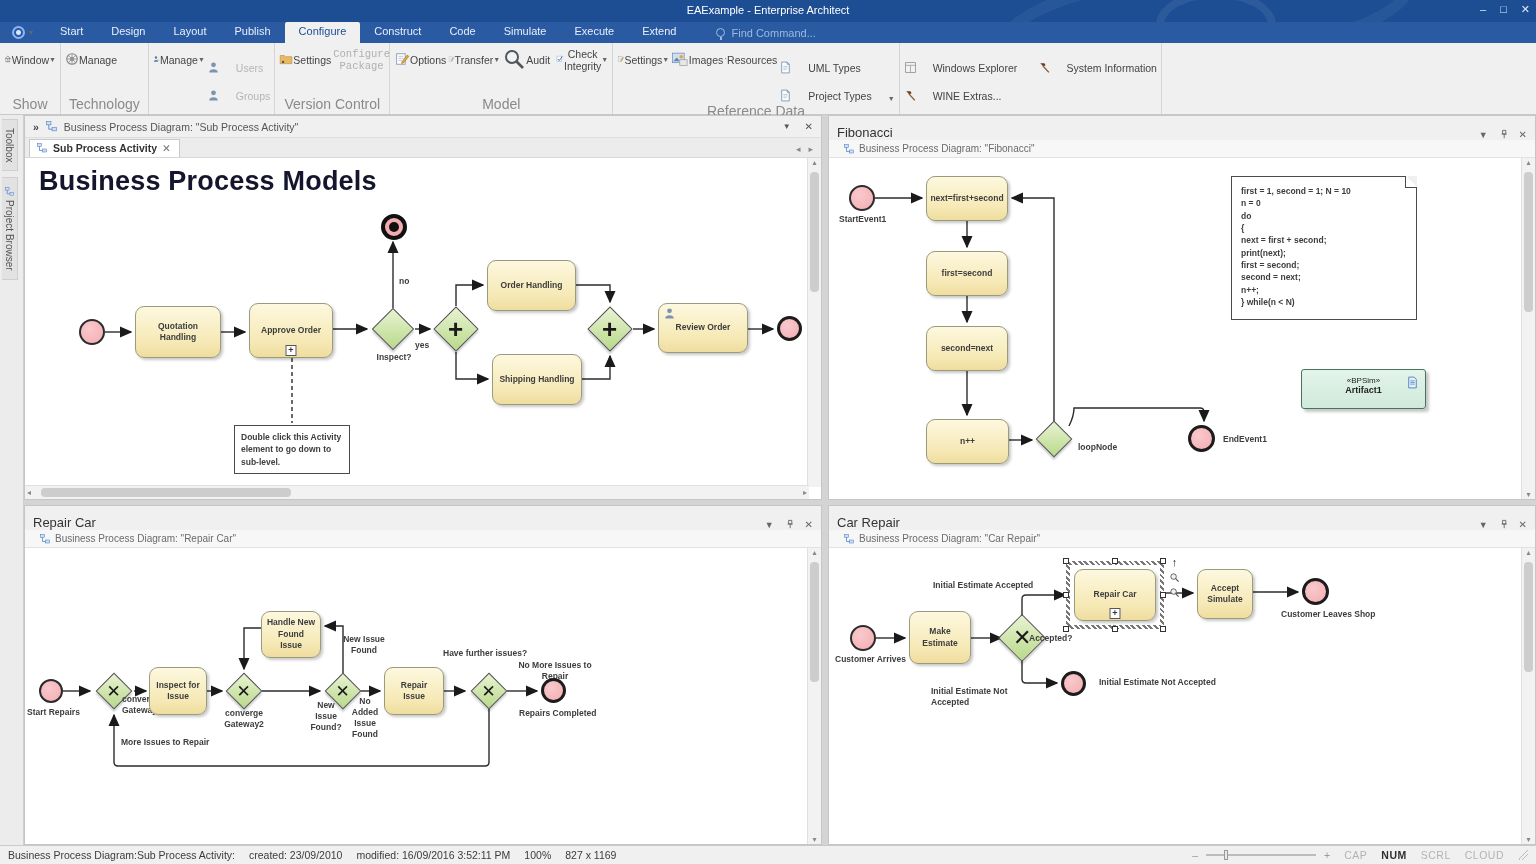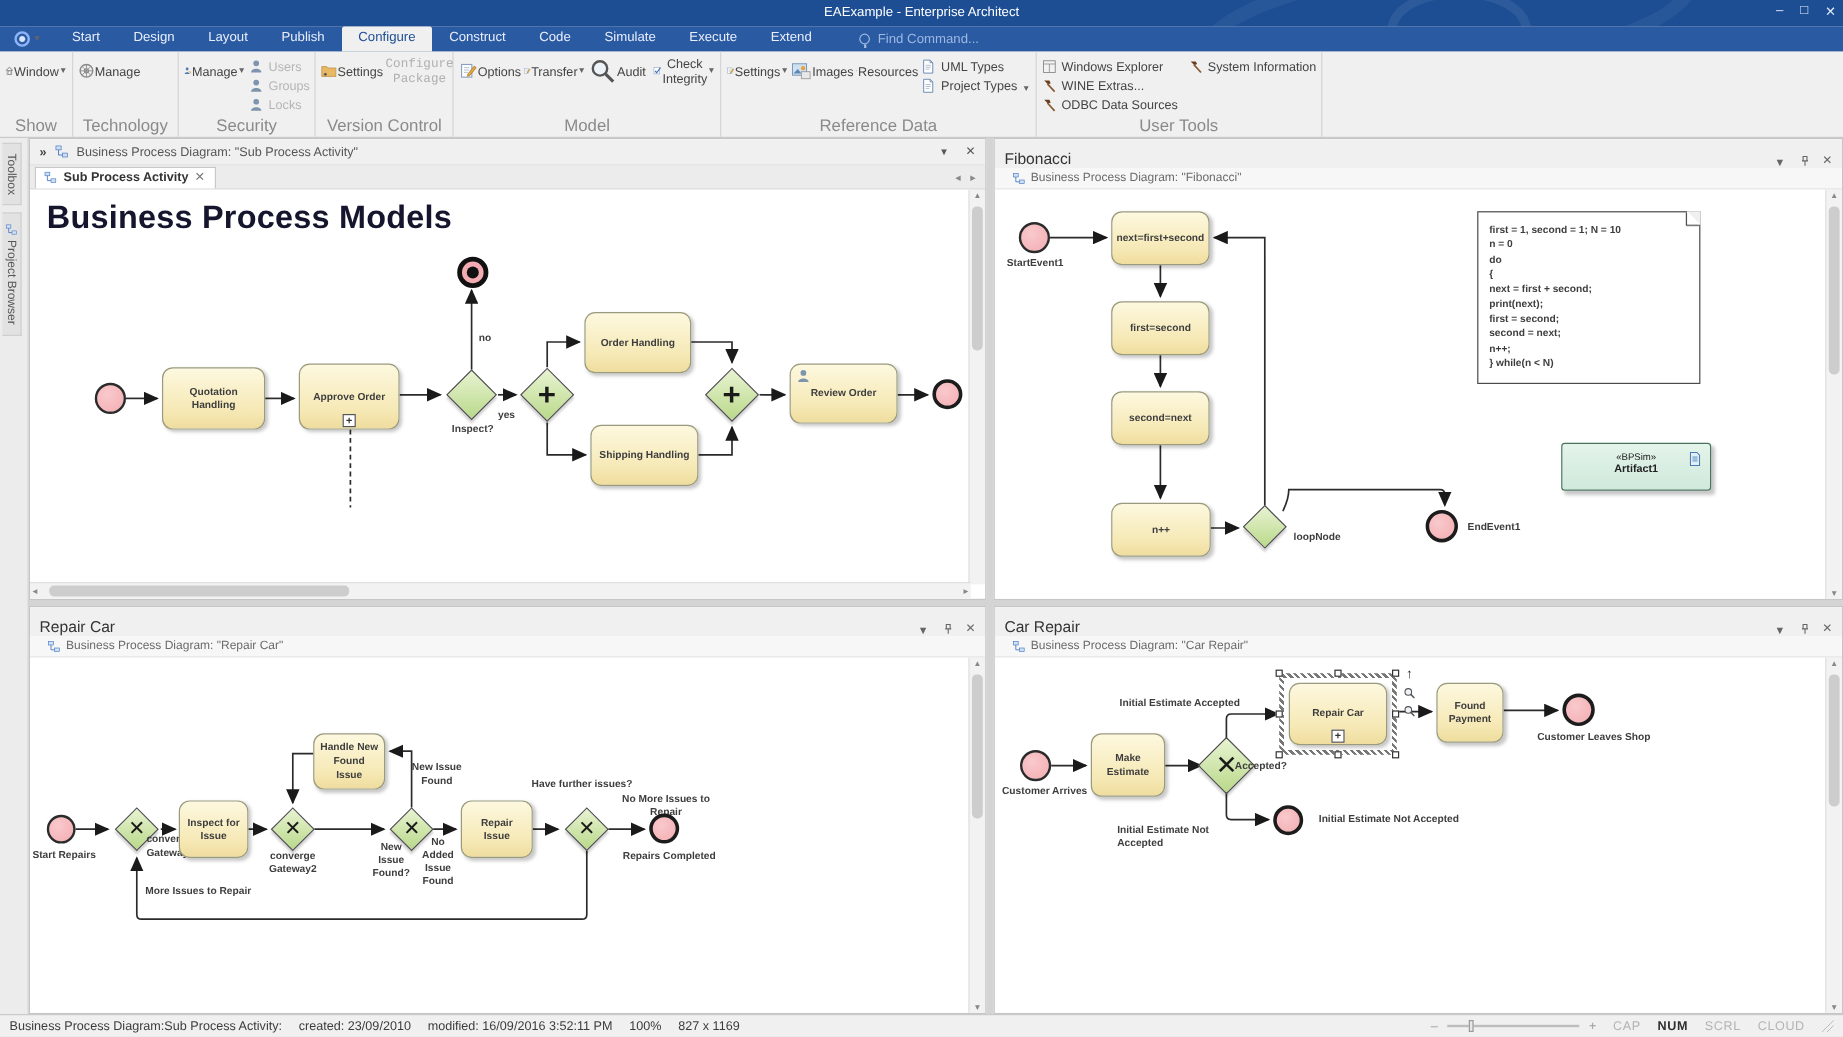--- a/index.html
+++ b/index.html
@@ -27,21 +27,21 @@
   
   .ribbon { position:absolute; left:0; top:43px; width:1536px; height:72px; background:#f0f0f0; border-bottom:1px solid #c9c9c9; display:flex; }
   .rgroup { display:flex; flex-direction:column; border-right:1px solid #d5d5d5; padding:2px 4px 0 4px; }
   .rgroup-content { flex:1; display:flex; align-items:flex-start; gap:2px; }
   .rgroup-label { text-align:center; font-size:14px; color:#8a8a8a; padding:1px 4px 2px 4px; }
   .bigbtn { width:52px; display:flex; flex-direction:row; align-items:center; padding-top:2px; font-size:10.5px; color:#444; text-align:center; line-height:1.15; cursor:default; }
   .bigbtn .ic { width:24px; height:24px; margin-bottom:2px; }
   .bigbtn.disabled { color:#b0b0b0;font-family:Liberation Mono, monospace; }
   .caret { font-size:7px; color:#666; }
   .smallcol { display:flex; flex-direction:column; justify-content:flex-start; gap:3px; padding-top:4px; }
-  .smallitem { display:flex; align-items:flex-end; gap:4px; font-size:10.5px; color:#444; white-space:nowrap; cursor:default; }
+  .smallitem { display:flex; align-items:flex-end; gap:16px; font-size:10.5px; color:#444; white-space:nowrap; cursor:default;margin-top:12px; }
   .smallitem .ic { width:13px; height:13px; }
   .smallitem.disabled { color:#b5b5b5; }
 
   
   .main { position:absolute; left:0; top:115px; width:1536px; height:730px; background:#d4d4d4; }
   .leftstrip { position:absolute; left:0; top:0; width:24px; height:730px; background:#ececec; border-right:1px solid #cfcfcf; }
   .vtab { writing-mode:vertical-rl; font-size:10px; color:#555; background:#e2e2e2; border:1px solid #cfcfcf; border-left:none; padding:8px 2px; position:absolute; left:2px; display:flex; align-items:center; gap:3px; }
   .pane { position:absolute; background:#fff; border:1px solid #c6c6c6; overflow:hidden; }
   .pane-title { height:24px; background:#f0f0f0; display:flex; align-items:flex-end; padding:0 8px; font-size:13px; color:#333; }
   .pane-title .sp { flex:1; }
@@ -479,20 +479,21 @@
       <div class="gw" style="left:569px; top:155px; width:32px; height:32px;">
           <span style="font-size:26px;line-height:22px;">+</span>
         </div>
       <div class="act" style="left:633px; top:145px; width:90px; height:50px;">
           <svg class="person-ic">
             <use href="#i-person-s"></use>
           </svg>
           <span>Review Order</span>
         </div>
       <div class="evt end" style="left:752px; top:158px; width:25px; height:25px;"></div>
+      <div class="note pre" style="left:209px; top:267px; width:116px;">Double click this Activity element to go down to sub-level.</div>
     </div>
     <div class="vscroll" style="right:0; top:42px; height:329px;">▴<div class="thumb-v" style="top:14px; height:120px;"></div></div>
     <div class="hscroll" style="left:0; bottom:0; width:784px;">
         <span>◂</span>
         <div class="thumb-h" style="left:16px; width:250px;"></div>
         <span>▸</span>
       </div>
   </div>
 
   <div class="pane" style="left:828px; top:0; width:708px; height:385px;">
@@ -701,21 +702,21 @@
       <div class="qicons" style="left:340px; top:8px;">
         <span>↑</span>
         <svg width="11" height="11">
             <use href="#i-mag"></use>
           </svg>
         <svg width="11" height="11">
             <use href="#i-mag"></use>
           </svg>
       </div>
 
-      <div class="act" style="left:368px; top:21px; width:56px; height:50px;">Found Payment</div>
+      <div class="act" style="left:368px; top:21px; width:56px; height:50px;">Accept Simulate</div>
       <div class="evt end" style="left:473px; top:30px; width:27px; height:27px;"></div>
       <div class="lbl" style="left:452px; top:61px;">Customer Leaves Shop</div>
       <div class="lbl pre" style="left:102px; top:138px;">Initial Estimate Not
 Accepted</div>
       <div class="evt end" style="left:232px; top:123px; width:25px; height:25px;"></div>
       <div class="lbl" style="left:270px; top:129px;">Initial Estimate Not Accepted</div>
     </div>
     <div class="vscroll" style="right:0; top:42px; height:298px;">▴<div class="thumb-v" style="top:14px; height:110px;"></div><div style="position:absolute;bottom:2px;left:0;right:0;">▾</div></div>
   </div>
 </div>

